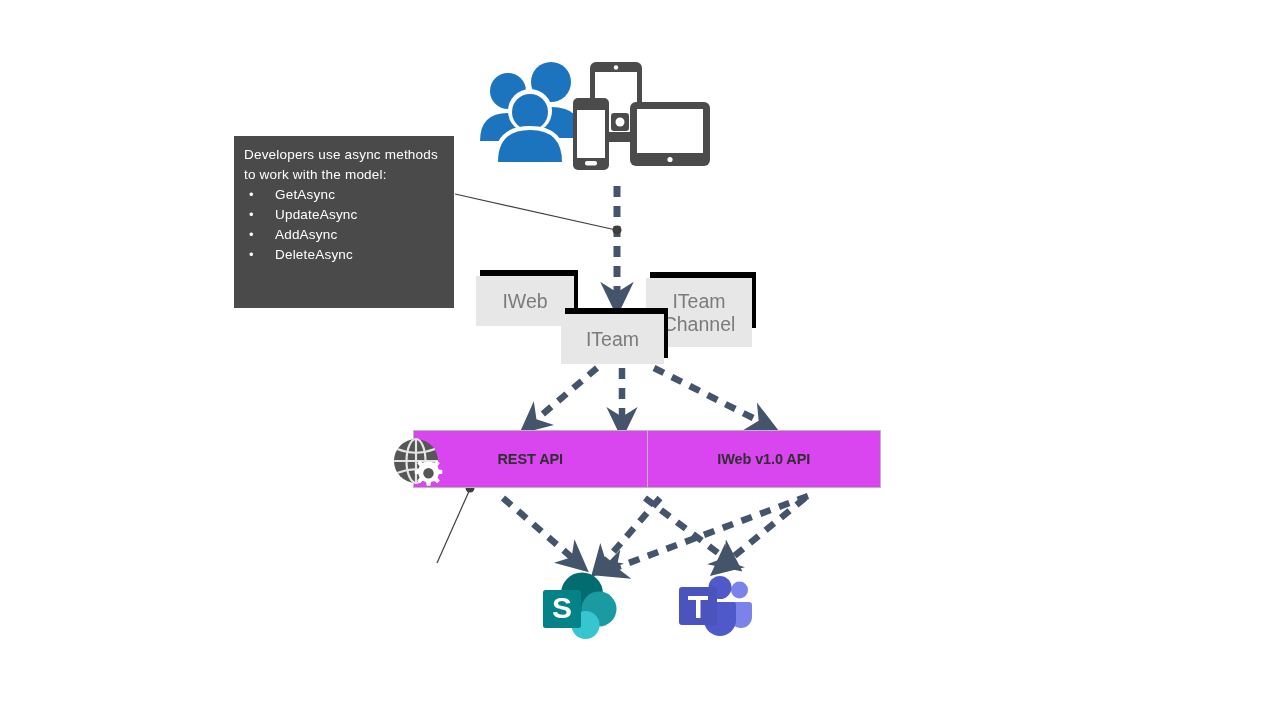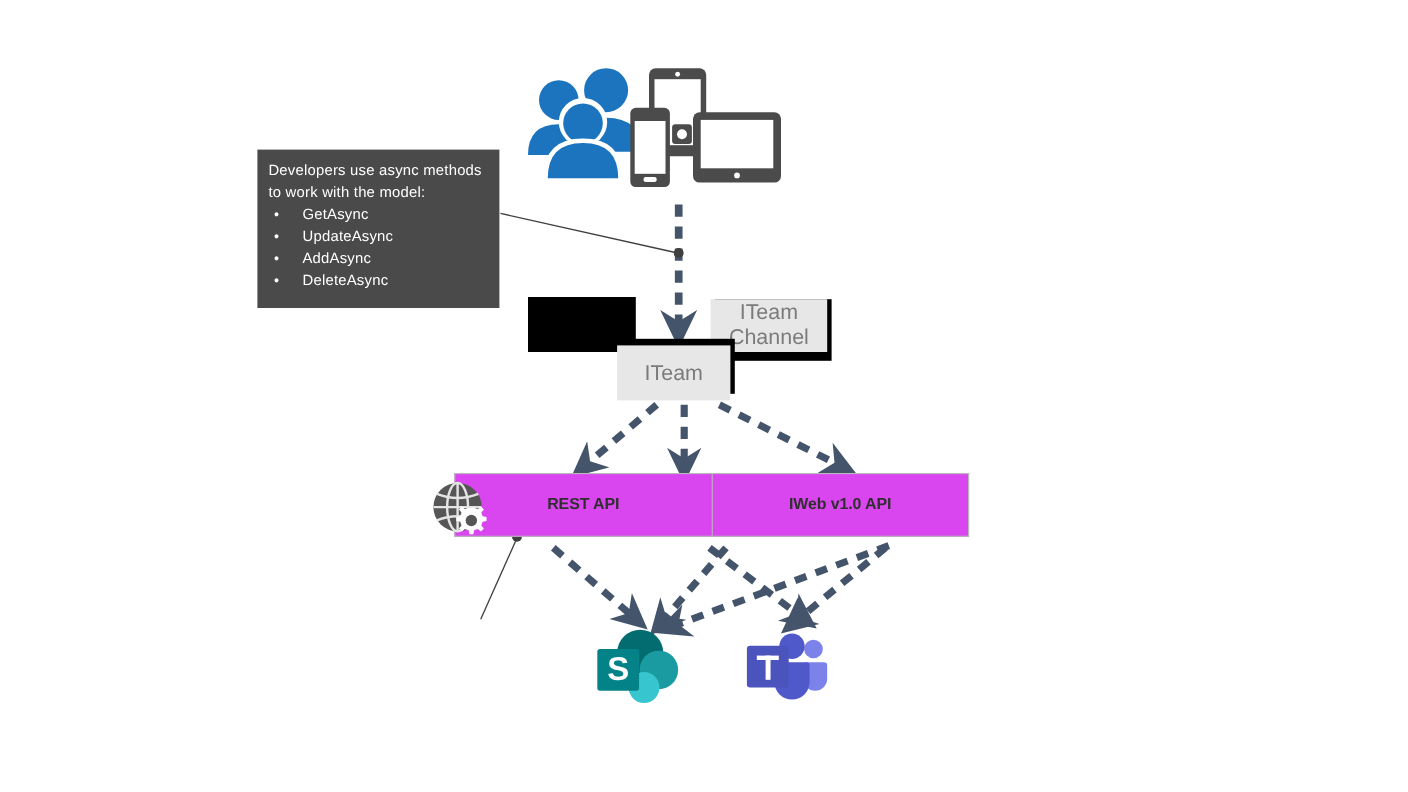--- a/index.html
+++ b/index.html
@@ -34,21 +34,21 @@
     position: absolute;
     background: #4a4a4a;
     color: #ffffff;
     font-family: "Liberation Sans", sans-serif;
     box-sizing: border-box;
   }
   #callout-methods {
     left: 234px;
     top: 136px;
     width: 220px;
-    height: 144px;
+    height: 172px;
     padding: 9px 12px 0 10px;
     font-size: 13.5px;
     line-height: 20px;
   }
   #callout-methods .c-line { white-space: nowrap; letter-spacing: 0.2px; }
   #callout-methods .bullet-row {
     display: flex;
     align-items: flex-start;
   }
   #callout-methods .bullet-dot {
@@ -95,21 +95,21 @@
   }
 
   
   #iface-iweb { left: 476px; top: 270px; width: 102px; height: 56px; z-index: 5; }
   #iface-iweb .shadow { left: 4px; top: 0px; width: 98px; height: 50px; }
   #iface-iweb .face   { left: 0px;  top: 6px; width: 98px; height: 50px; }
 
   
   #iface-iteamchannel { left: 646px; top: 272px; width: 110px; height: 62px; z-index: 5; }
   #iface-iteamchannel .shadow { left: 4px; top: 0px; width: 106px; height: 56px; }
-  #iface-iteamchannel .face   { left: 0px;  top: 0; width: 106px; height: 48px; }
+  #iface-iteamchannel .face   { left: 0px;  top: 6px; width: 106px; height: 69px; }
 
   
   #iface-iteam { left: 561px; top: 308px; width: 107px; height: 72px; z-index: 7; }
   #iface-iteam .shadow { left: 4px; top: 0px; width: 103px; height: 50px; }
   #iface-iteam .face   { left: 0px;  top: 6px; width: 103px; height: 50px; }
 
   
   #api-bar {
     position: absolute;
     left: 413px;
@@ -225,20 +225,21 @@
       <span class="bullet-text">AddAsync</span>
     </div>
     <div class="bullet-row">
       <span class="bullet-dot">•</span>
       <span class="bullet-text">DeleteAsync</span>
     </div>
   </div>
 
   <div class="iface" id="iface-iweb">
     <div class="shadow"></div>
+    <div class="face">IWeb</div>
   </div>
 
   <div class="iface" id="iface-iteamchannel">
     <div class="shadow"></div>
     <div class="face">ITeam Channel</div>
   </div>
 
   <div class="iface" id="iface-iteam">
     <div class="shadow"></div>
     <div class="face">ITeam</div>

